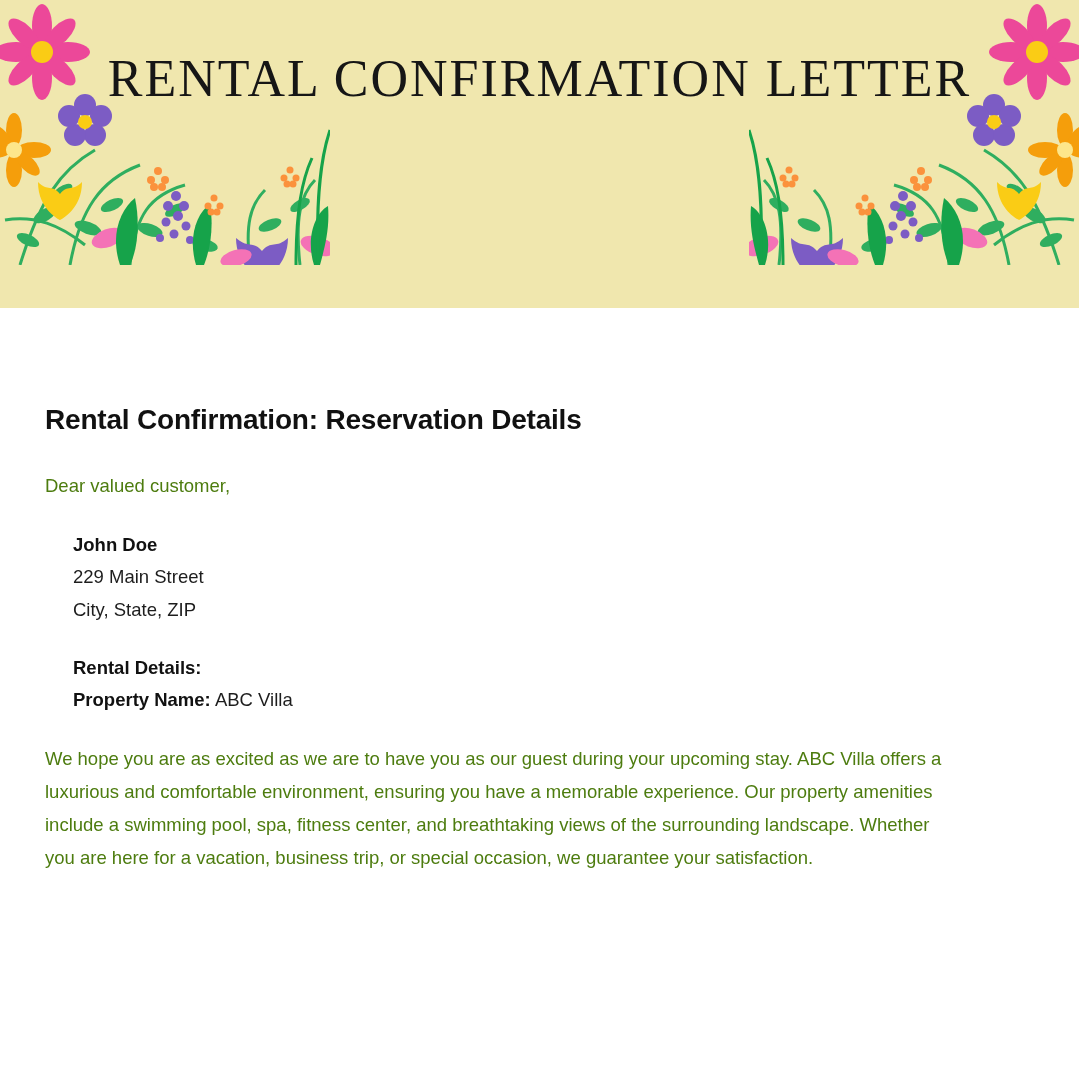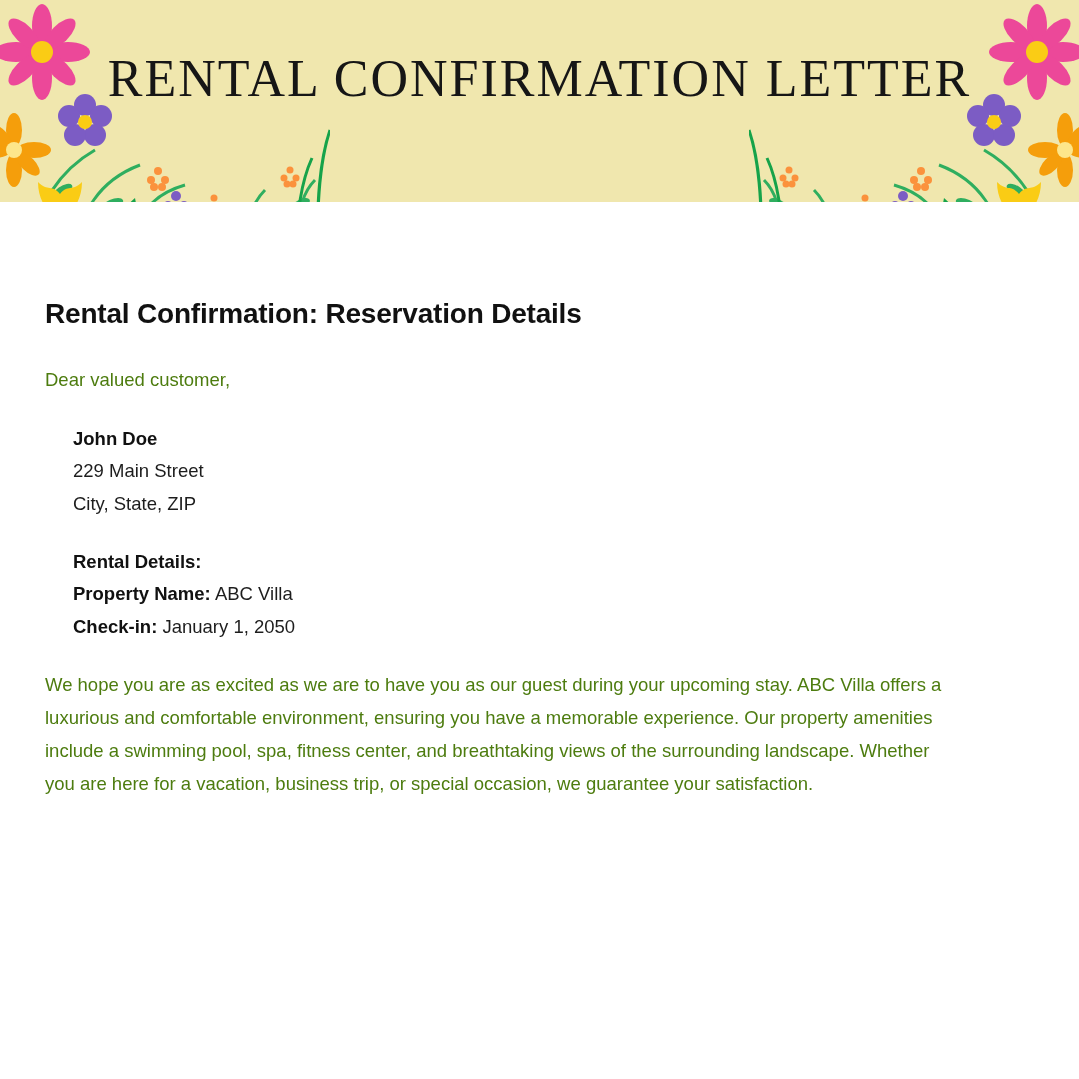--- a/index.html
+++ b/index.html
@@ -12,21 +12,21 @@
     height: 1079px;
     font-family: "Liberation Sans", sans-serif;
     color: #1a1a1a;
     overflow: hidden;
   }
 
   
   .banner {
     position: relative;
     width: 1079px;
-    height: 202px;
+    height: 308px;
     background: #f0e7ae;
     overflow: hidden;
   }
   .banner-title {
     position: absolute;
     left: 0;
     right: 0;
     top: 48px;
     text-align: center;
     font-family: "Liberation Serif", serif;
@@ -337,20 +337,16 @@
   </div>
 
 
   <div class="block">
     <div class="line b">Rental Details:</div>
 
     <div class="line">
       <span class="b">Property Name:</span>
       <span>ABC Villa</span>
     </div>
-    <div class="line">
-      <span class="b">Check-in:</span>
-      <span>January 1, 2050</span>
-    </div>
   </div>
 
   <div class="p para-wide tight">We hope you are as excited as we are to have you as our guest during your upcoming stay. ABC Villa offers a luxurious and comfortable environment, ensuring you have a memorable experience. Our property amenities include a swimming pool, spa, fitness center, and breathtaking views of the surrounding landscape. Whether you are here for a vacation, business trip, or special occasion, we guarantee your satisfaction.</div>
 </div>
 
 </body></html>

